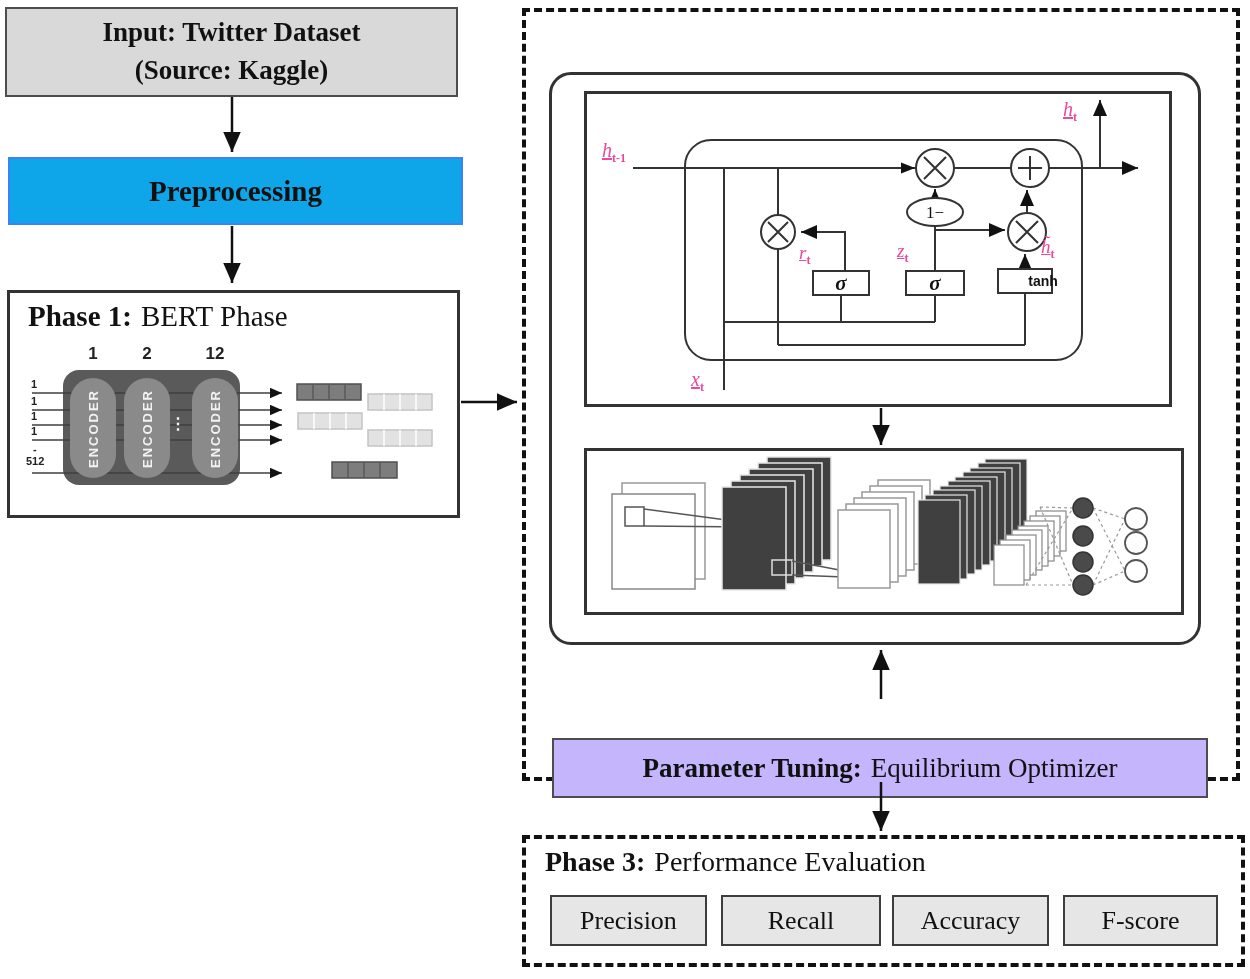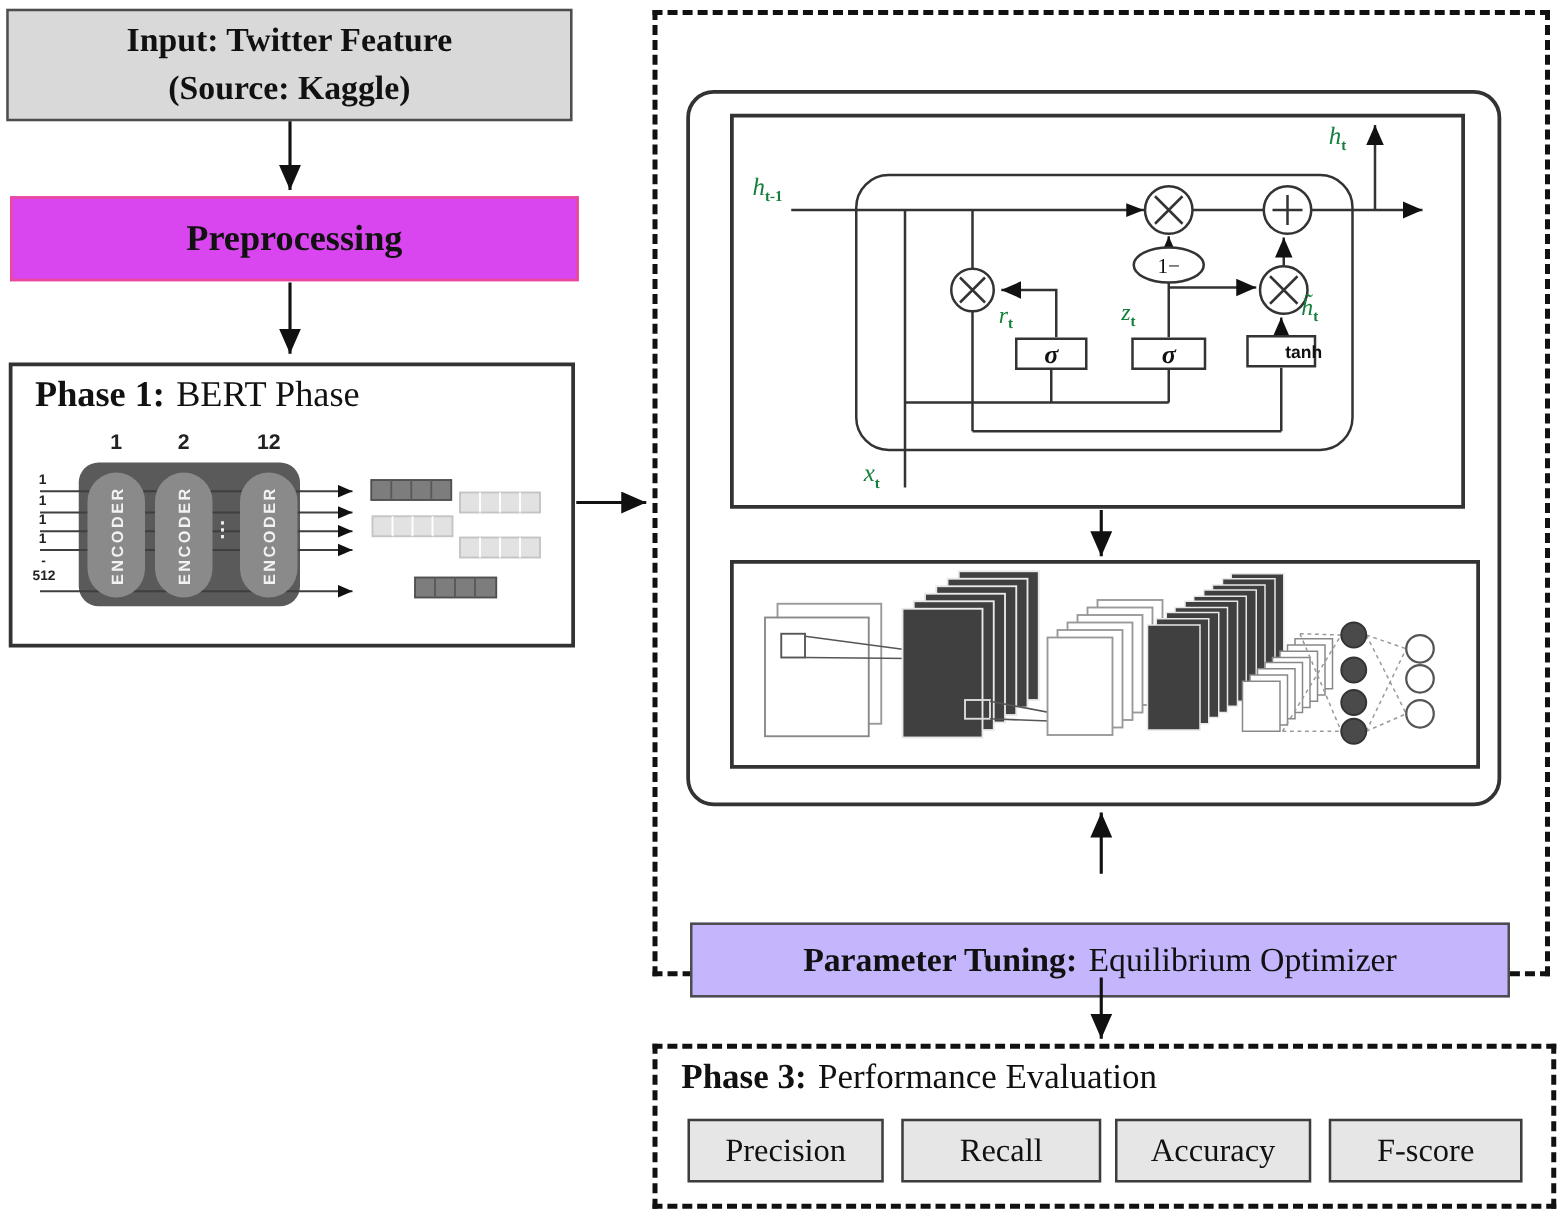--- a/index.html
+++ b/index.html
@@ -11,43 +11,43 @@
   .title{position:absolute;white-space:nowrap;}
   .title .pfx{font-weight:bold;}
   .title .rest{margin-left:9px;font-weight:normal;}
   .dashedbox{position:absolute;box-sizing:border-box;border:4px dashed #111;background:transparent;}
   .solidrect{position:absolute;box-sizing:border-box;border:3px solid #333;background:transparent;}
   .pill{position:absolute;box-sizing:border-box;border-radius:23px;background:#8a8a8a;
         display:flex;align-items:center;justify-content:center;}
   .pill span{transform:rotate(-90deg);color:#f2f2f2;font-family:"Liberation Sans",sans-serif;
              font-weight:bold;font-size:13px;letter-spacing:2px;white-space:nowrap;}
   .slab{position:absolute;font-family:"Liberation Sans",sans-serif;font-weight:bold;color:#222;}
-  .mvar{position:absolute;font-style:italic;font-family:"Liberation Serif",serif;font-size:19px;color:#15803d;
-        white-space:nowrap;}
+  .mvar{position:absolute;font-style:italic;font-family:"Liberation Serif",serif;font-size:19px;color:#ec4899;
+        white-space:nowrap;text-decoration:underline;}
   .mvar sub{font-style:normal;font-size:12px;font-weight:bold;}
   .gatebox{position:absolute;box-sizing:border-box;border:2px solid #333;background:#fff;
            display:flex;align-items:center;justify-content:center;}
   .sigma{font-family:"Liberation Serif",serif;font-weight:bold;font-style:italic;font-size:21px;}
   .tanh{font-family:"Liberation Sans",sans-serif;font-weight:bold;font-size:14px;margin-left:36px;}
   .metric{position:absolute;box-sizing:border-box;border:2px solid #3d3d3d;background:#e6e6e6;
           display:flex;align-items:center;justify-content:center;font-size:26px;font-family:Liberation Serif, serif;}
 </style>
 </head>
 <body>
 
 <div id="canvas">
 
   <div class="fillbox" style="left:5px;top:7px;width:453px;height:90px;background:#d9d9d9;border:2px solid #4d4d4d;">
     <div style="font-weight:bold;font-size:27px;line-height:1.4;">
-      <div>Input: Twitter Feature</div>
+      <div>Input: Twitter Dataset</div>
       <div>(Source: Kaggle)</div>
     </div>
   </div>
 
-  <div class="fillbox" style="left:8px;top:157px;width:455px;height:68px;background:#d946ef;border:2px solid #ec4899;">
+  <div class="fillbox" style="left:8px;top:157px;width:455px;height:68px;background:#0ea5e9;border:2px solid #3b82f6;">
     <span style="font-weight:bold;font-size:29px;">Preprocessing</span>
   </div>
 
   <div class="solidrect" style="left:7px;top:290px;width:453px;height:228px;border-width:3px;background:#fff;"></div>
   <div class="title" style="left:28px;top:300px;font-size:29px;">
     <span class="pfx">Phase 1:</span><span class="rest">BERT Phase</span>
   </div>
 
   <div class="dashedbox" style="left:522px;top:8px;width:718px;height:773px;"></div>
 

